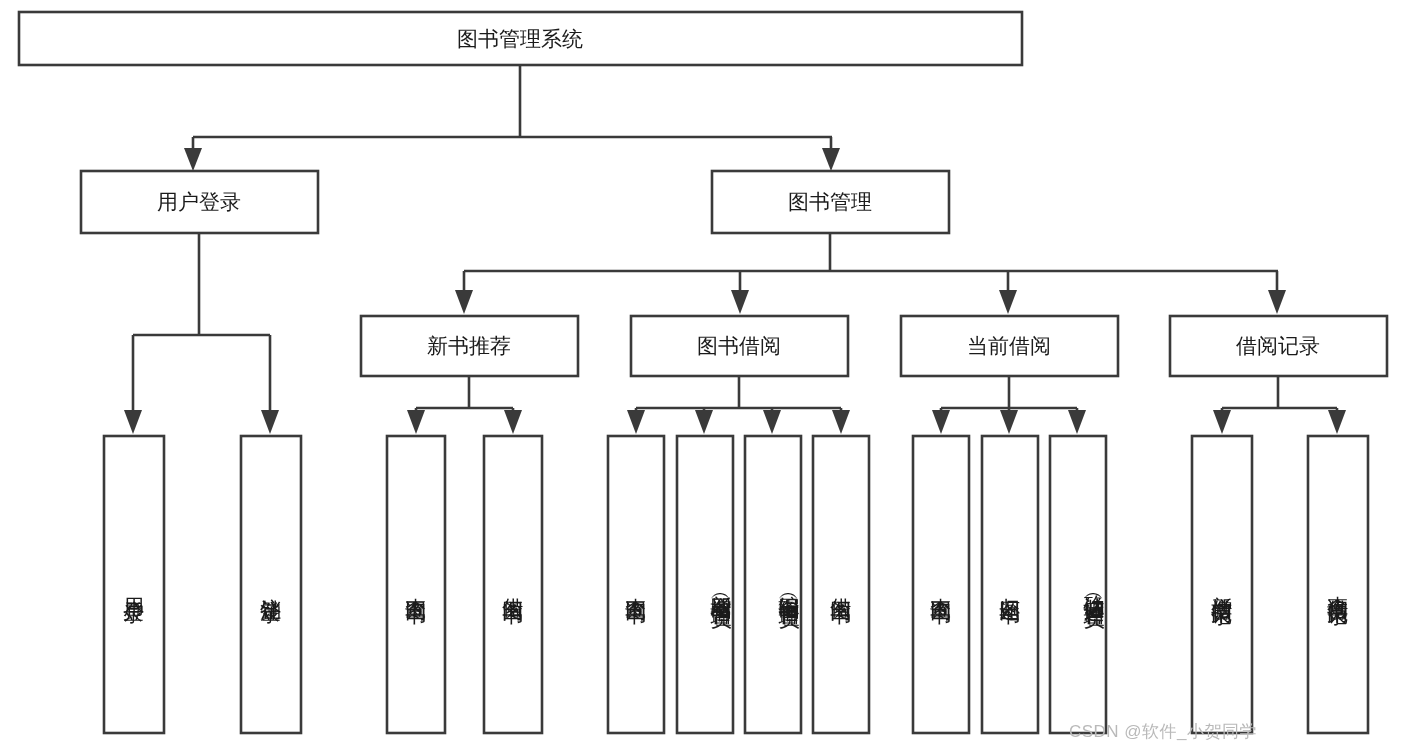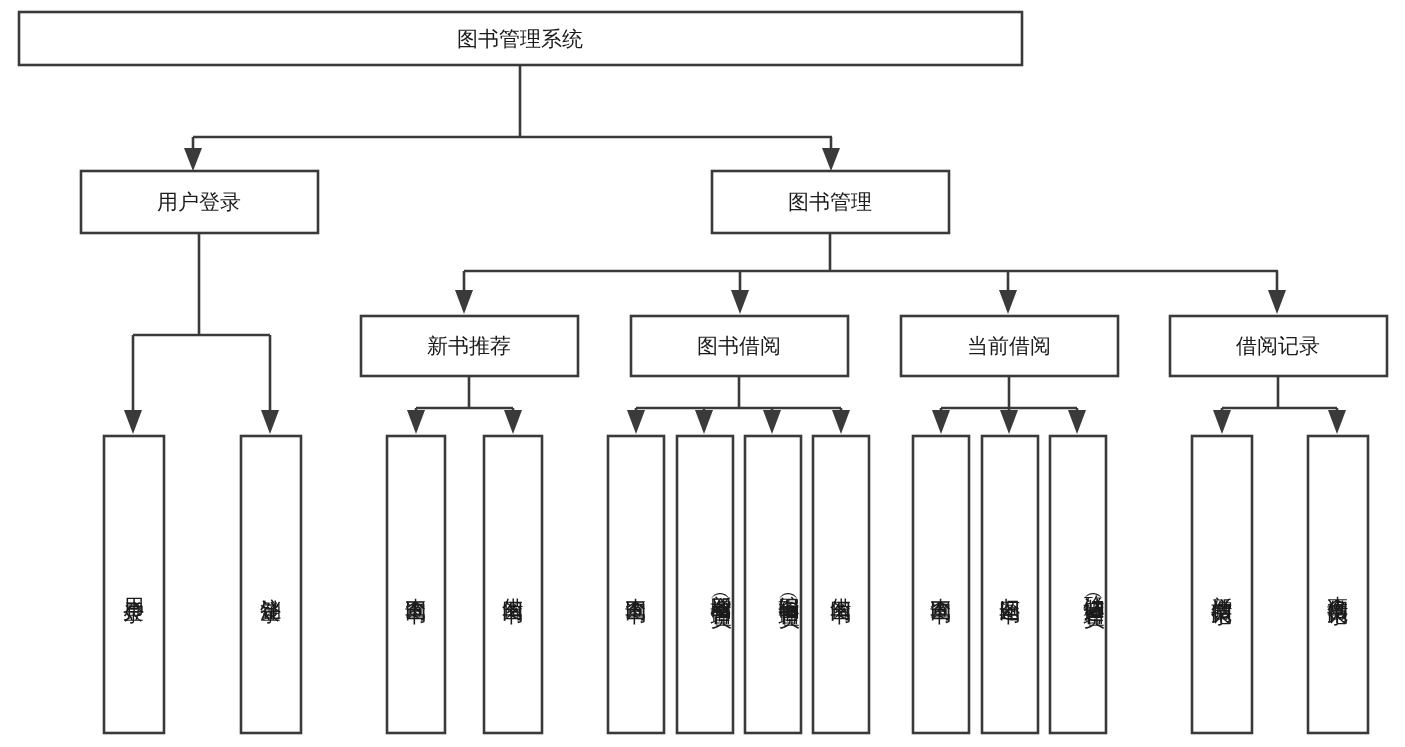--- a/index.html
+++ b/index.html
@@ -212,14 +212,15 @@
   <div class="leaf-label centered" style="left:913px; top:436px; width:56px; height:297px;">查询图书</div>
 
   <div class="leaf-label centered" style="left:982px; top:436px; width:56px; height:297px;">归还图书</div>
 
   <div class="leaf-label" style="left:1050px; top:444px; width:56px; height:285px;">确认归还（管理员）</div>
 
   <div class="leaf-label centered" style="left:1192px; top:436px; width:60px; height:297px;">新增借阅记录</div>
 
   <div class="leaf-label centered" style="left:1308px; top:436px; width:60px; height:297px;">查询借阅记录</div>
 
+  <div id="watermark">CSDN @软件_小贺同学</div>
 
 </div>
 
 </body></html>

